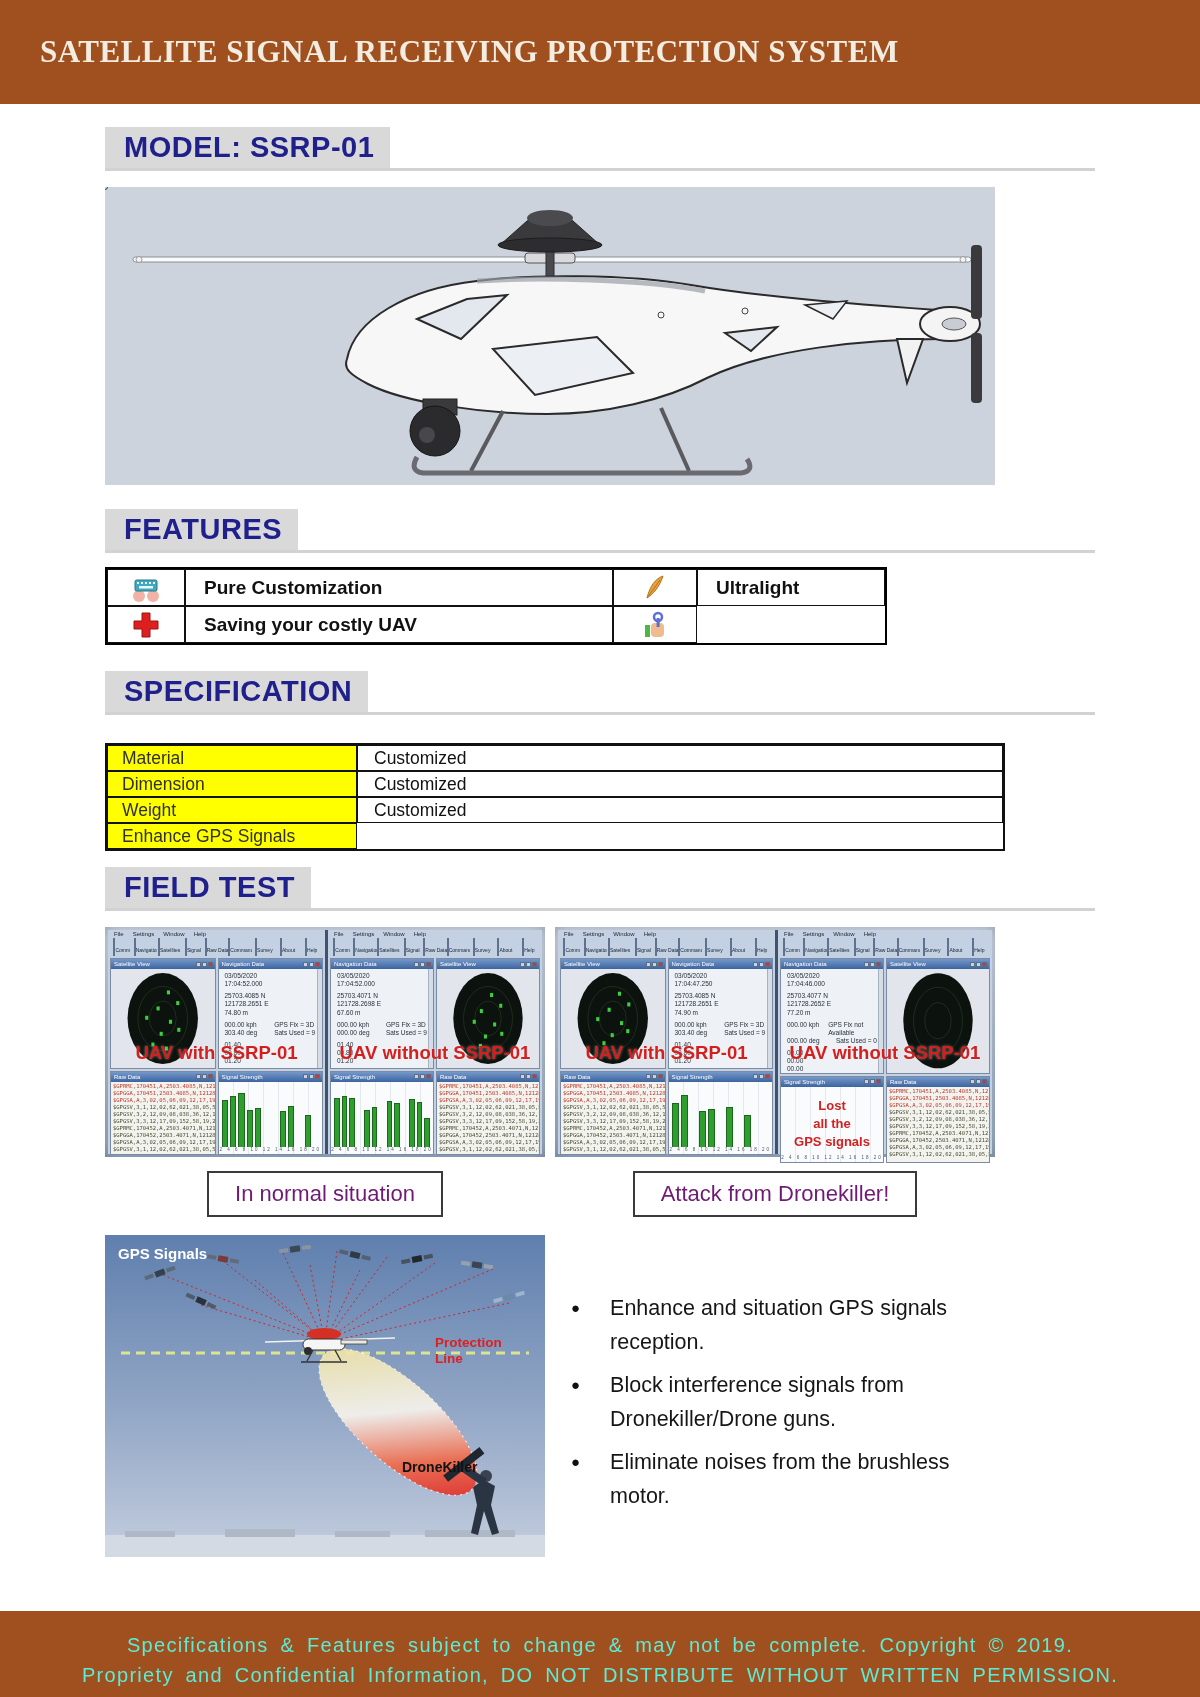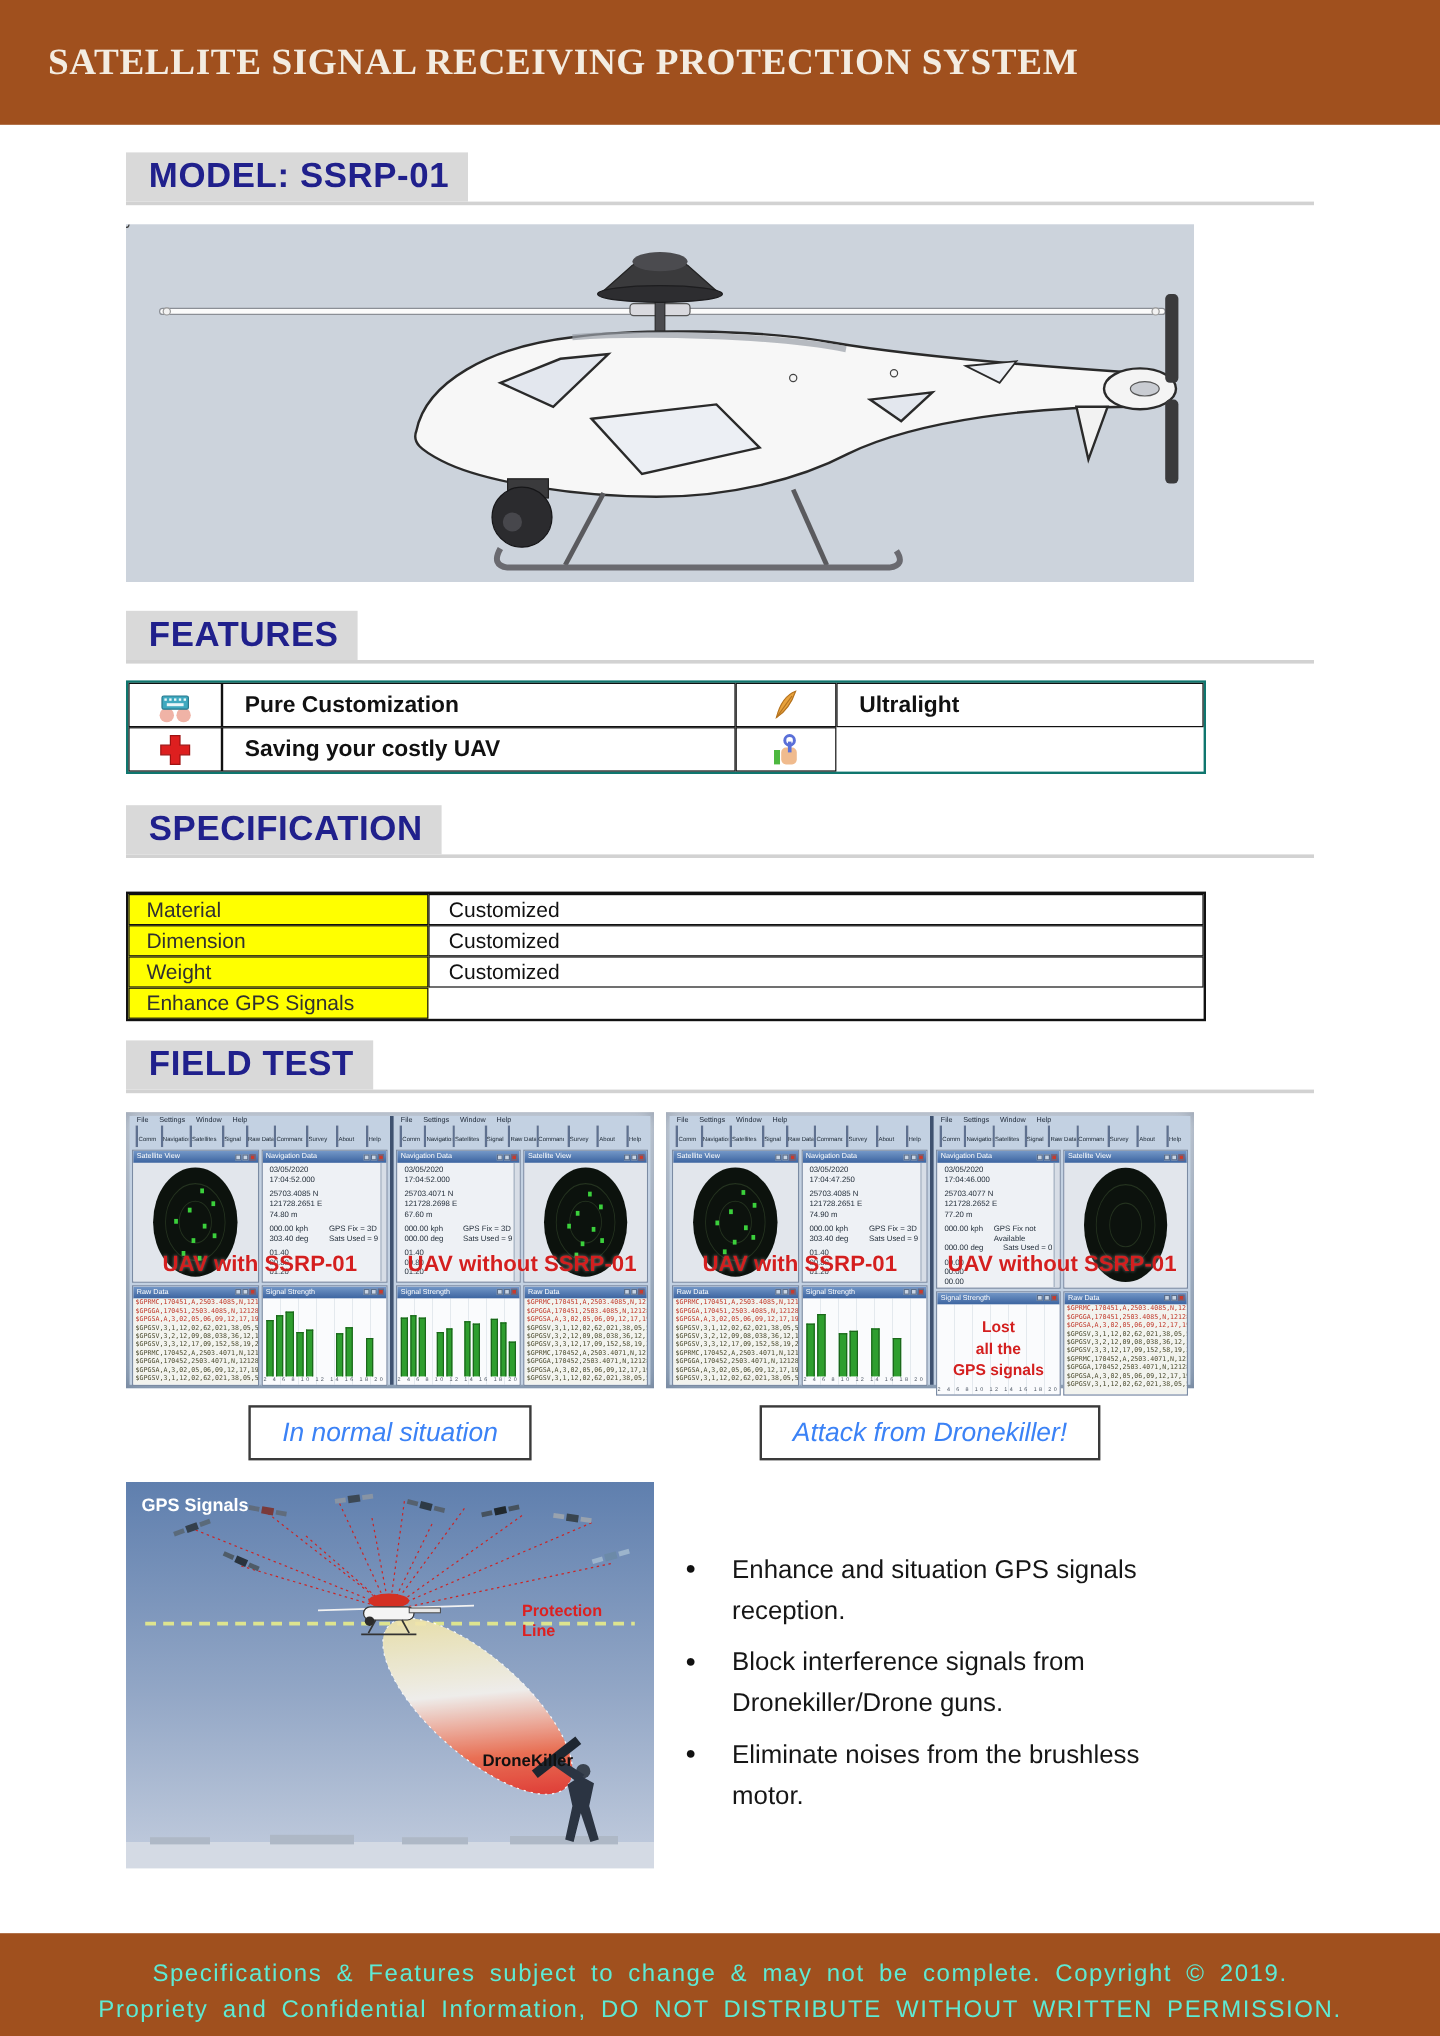--- a/index.html
+++ b/index.html
@@ -18,21 +18,21 @@
   
   .sec { border-bottom:3px solid #d2d2d2; }
   .sec .badge { display:inline-block; background:#d9d9d9; color:#20208c; font-weight:bold;
                 font-size:29px; letter-spacing:.5px; padding:4px 16px 4px 19px; }
 
   
   .hero { width:890px; height:298px; margin-top:16px; background:#ccd3dc; }
   .hero svg { display:block; }
 
   
-  .features { width:900px; margin-top:14px; border:2px solid #0f766e; display:grid;
+  .features { width:782px; margin-top:14px; border:2px solid #000000; display:grid;
               grid-template-columns:78px 428px 84px 1fr; }
   .fcell { border:1px solid #111; min-height:37px; display:flex; align-items:center; }
   .fcell.icon { justify-content:center; }
   .fcell.label { font-weight:bold; font-size:19px; color:#111; padding-left:18px; }
 
   
   .spec { width:900px; margin-top:28px; border:2px solid #111; display:grid; grid-template-columns:250px 1fr; }
   .scell { border:1px solid #111; height:26px; display:flex; align-items:center; font-size:17.5px; }
   .scell.key { background:#ffff00; color:#303030; padding-left:14px; }
   .scell.val { color:#111; padding-left:16px; }
@@ -75,21 +75,21 @@
   .axis { flex:0 0 7px; font-size:4.5px; color:#4a5462; text-align:center; letter-spacing:2px; overflow:hidden; }
   .overlay { position:absolute; left:0; right:0; top:112px; text-align:center; z-index:6;
              color:#d41f1f; font-weight:bold; font-size:18.5px; white-space:nowrap;
              text-shadow:0 0 3px rgba(255,255,255,.45); }
   .lost { position:absolute; inset:0; z-index:5; display:flex; flex-direction:column; align-items:center;
           justify-content:center; color:#d41f1f; font-weight:bold; font-size:13px; line-height:1.4; }
 
   
   .cap-row { display:flex; gap:10px; margin-top:14px; }
   .capwrap { width:440px; display:flex; justify-content:center; }
-  .caption { border:2px solid #3a3a3a; background:#fff; padding:8px 26px; font-size:22px; color:#3b82f6;font-style:italic; }
+  .caption { border:2px solid #3a3a3a; background:#fff; padding:8px 26px; font-size:22px; color:#701a75; }
 
   
   .bottom { display:flex; margin-top:18px; }
   .scene { width:440px; height:322px; flex:0 0 440px; }
   .bullets { margin-left:26px; padding-top:56px; }
   .bullet { display:flex; margin-bottom:8px; }
   .dot { font-size:15px; line-height:2.2; margin-right:30px; color:#111; }
   .btxt { font-size:21.5px; line-height:1.6; width:378px; color:#161616; }
 </style>
 </head>

